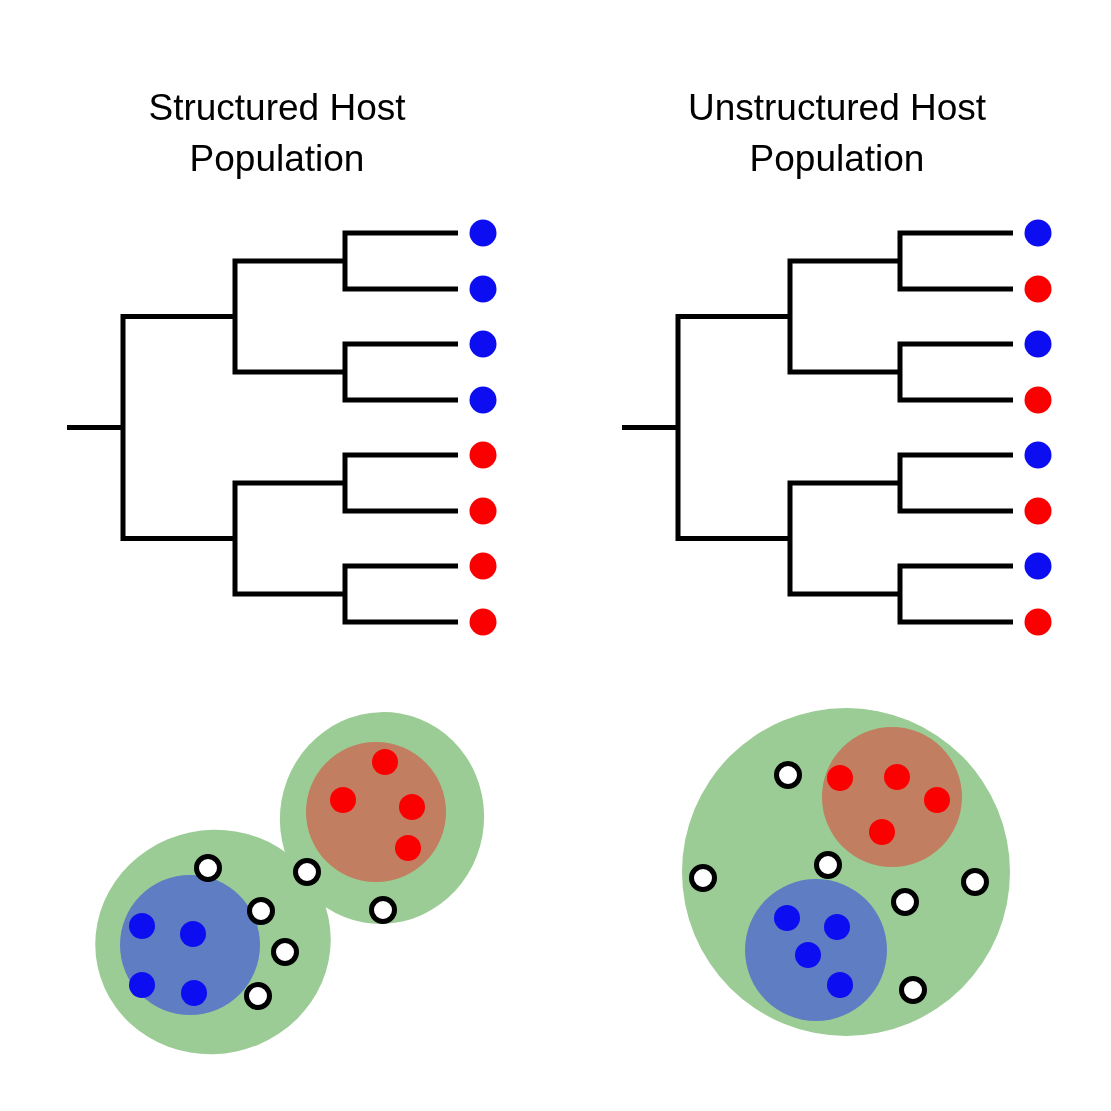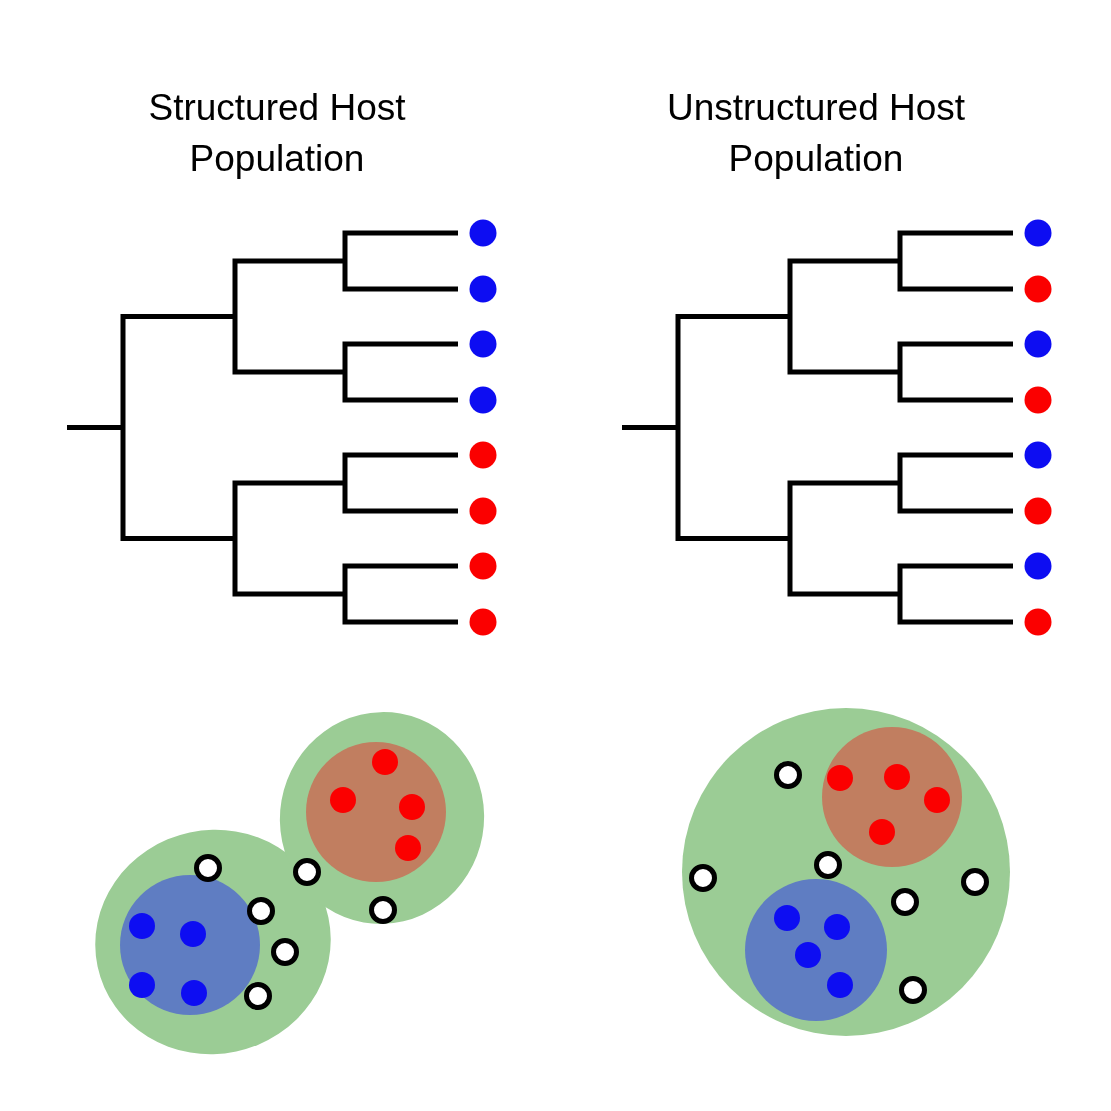--- a/index.html
+++ b/index.html
@@ -19,21 +19,21 @@
     position: absolute;
     top: 82px;
     width: 420px;
     text-align: center;
     font-size: 37px;
     line-height: 51px;
     color: #000000;
     white-space: pre-line;
   }
   #title-left  { left: 67px;  }
-  #title-right { left: 606px; }
+  #title-right { left: 627px; }
   #fig-svg {
     position: absolute;
     left: 0;
     top: 0;
   }
 </style>
 </head>
 <body>
 
 <div class="figure">

